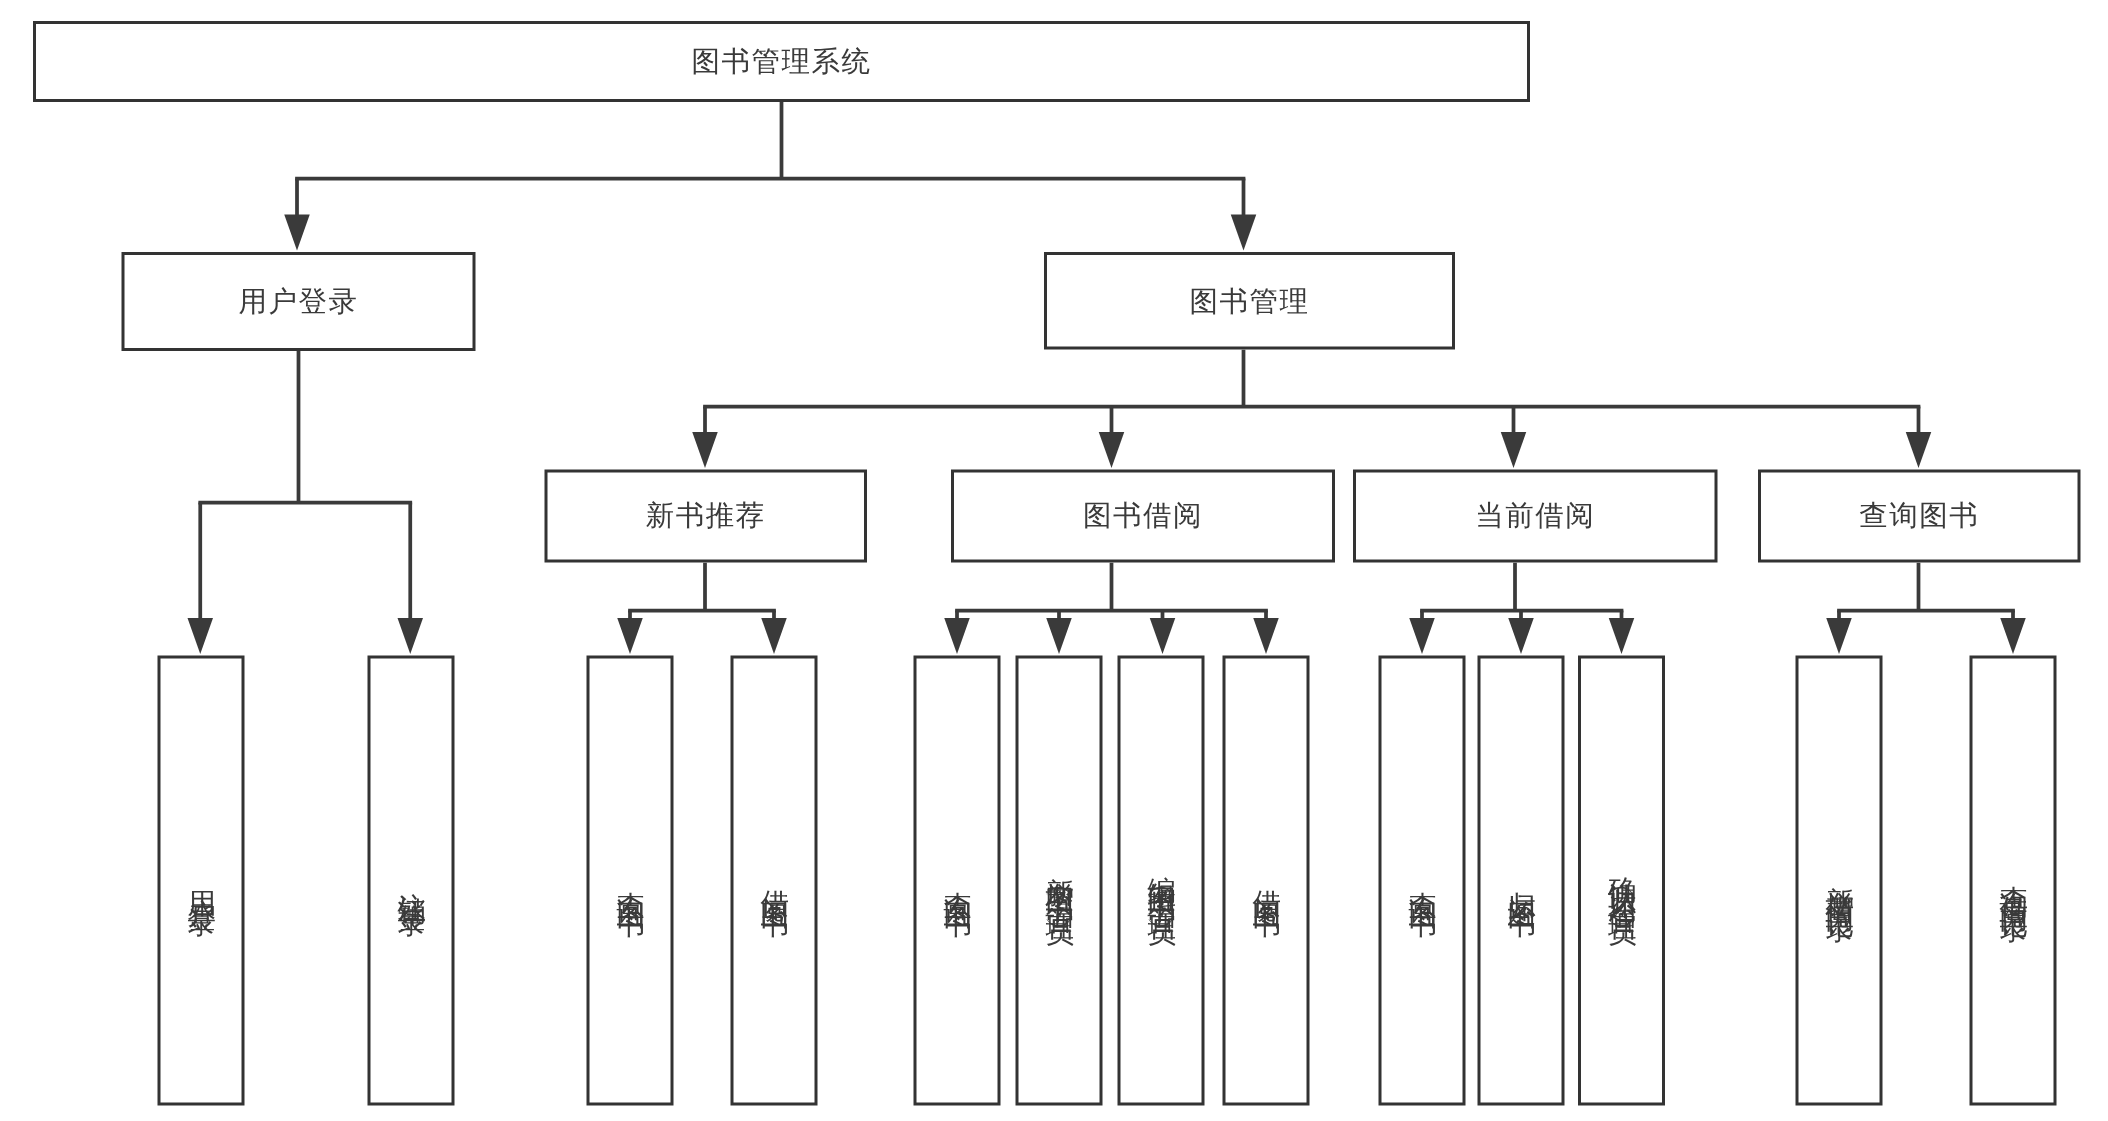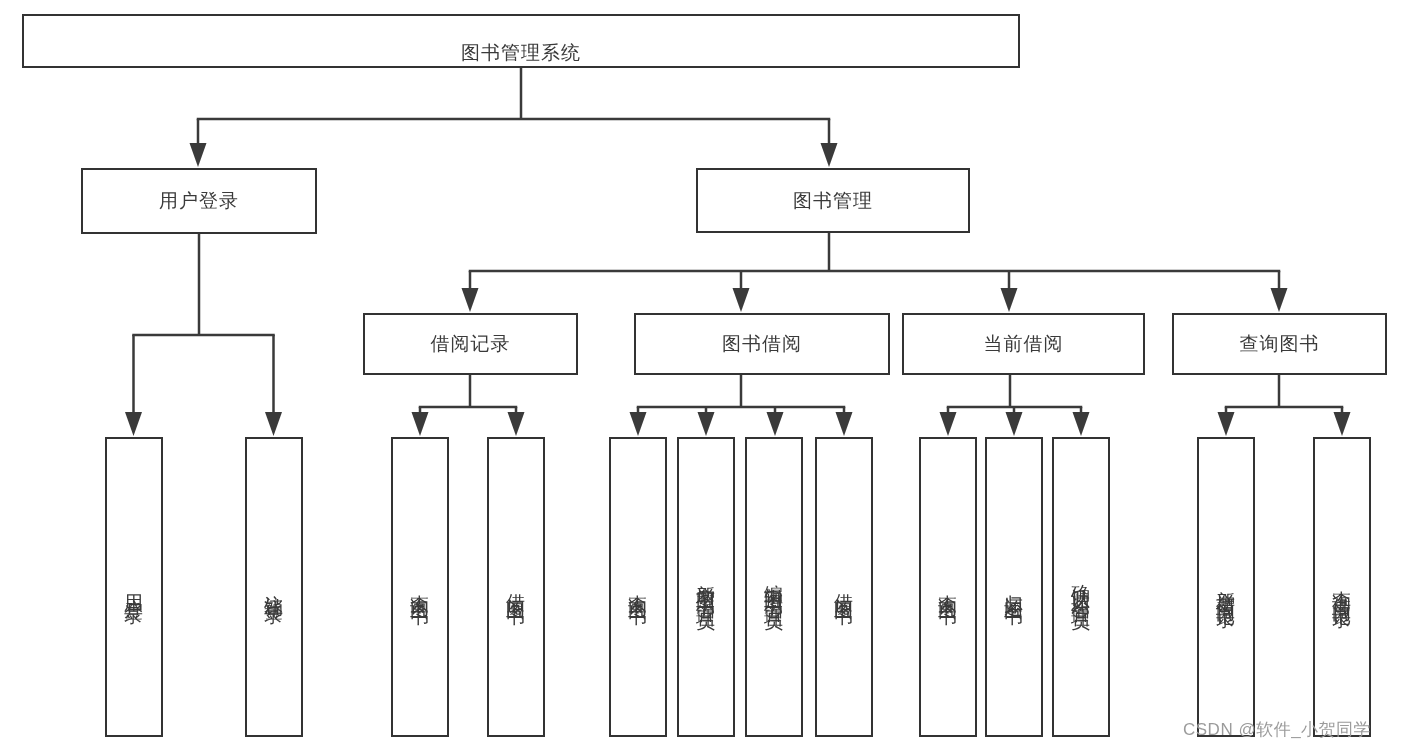--- a/index.html
+++ b/index.html
@@ -133,33 +133,33 @@
 
       <polygon points="939.5,412 956.5,412 948,436"></polygon>
       <polygon points="1005.5,412 1022.5,412 1014,436"></polygon>
       <polygon points="1072.5,412 1089.5,412 1081,436"></polygon>
 
       <polygon points="1217.5,412 1234.5,412 1226,436"></polygon>
       <polygon points="1333.5,412 1350.5,412 1342,436"></polygon>
     </g>
   </svg>
 
-  <div class="node hbox root-box" style="left:22px; top:14px; width:998px; height:54px;align-items:flex-end;">
+  <div class="node hbox root-box" style="left:22px; top:14px; width:998px; height:54px;">
     <span>图书管理系统</span>
   </div>
 
   <div class="node hbox" style="left:81px; top:168px; width:236px; height:66px;">
     <span>用户登录</span>
   </div>
   <div class="node hbox" style="left:696px; top:168px; width:274px; height:65px;">
     <span>图书管理</span>
   </div>
 
   <div class="node hbox" style="left:363px; top:313px; width:215px; height:62px;">
-    <span>借阅记录</span>
+    <span>新书推荐</span>
   </div>
   <div class="node hbox" style="left:634px; top:313px; width:256px; height:62px;">
     <span>图书借阅</span>
   </div>
   <div class="node hbox" style="left:902px; top:313px; width:243px; height:62px;">
     <span>当前借阅</span>
   </div>
   <div class="node hbox" style="left:1172px; top:313px; width:215px; height:62px;">
     <span>查询图书</span>
   </div>
@@ -201,15 +201,14 @@
     <span class="vtext">确认归还（管理员）</span>
   </div>
 
   <div class="node vbox" style="left:1197px; top:437px; width:58px; height:300px;">
     <span class="vtext">新增借阅记录</span>
   </div>
   <div class="node vbox" style="left:1313px; top:437px; width:58px; height:300px;">
     <span class="vtext">查询借阅记录</span>
   </div>
 
-  <div class="watermark">CSDN @软件_小贺同学</div>
 
 </div>
 
 </body></html>

